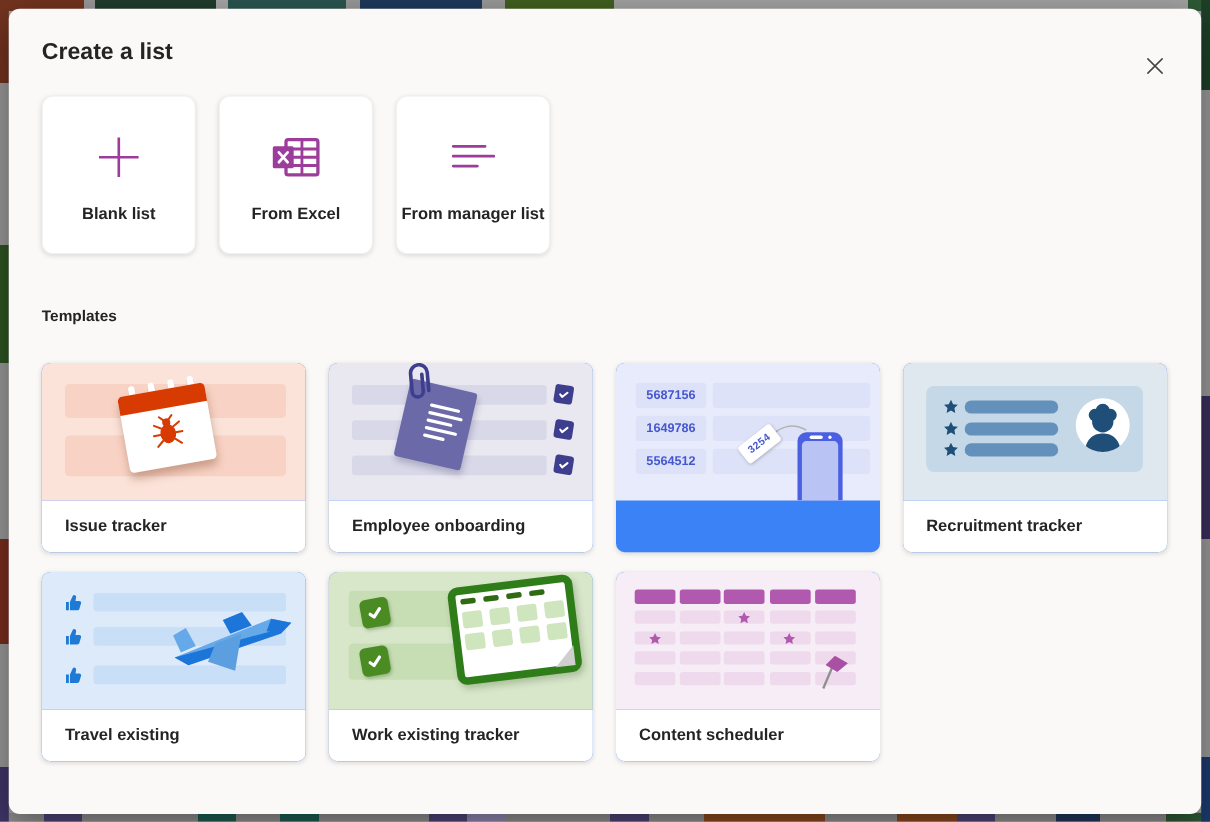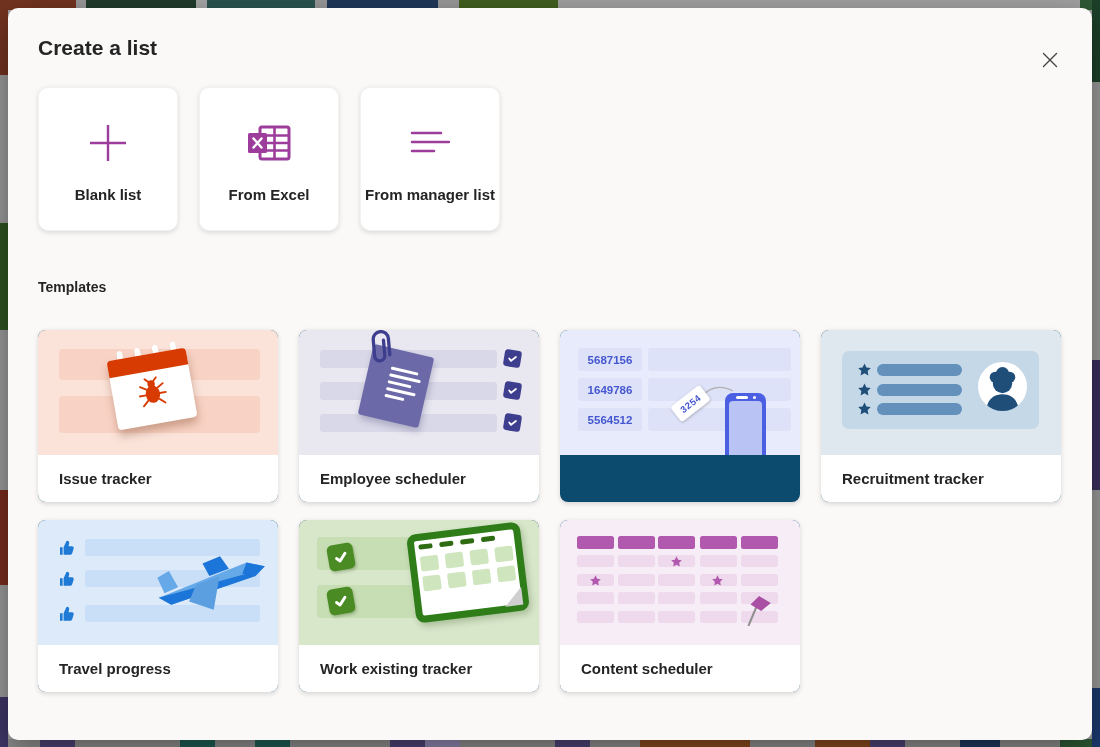--- a/index.html
+++ b/index.html
@@ -32,21 +32,21 @@
   .opt-card { width:140px; height:144px; background:#fff; border-radius:10px;
     border:1px solid rgba(0,0,0,.05); box-shadow:0 1.5px 5px rgba(0,0,0,.12);
     display:flex; flex-direction:column; align-items:center; cursor:pointer; }
   .opt-icon { height:44px; margin-top:33px; display:flex; align-items:center; justify-content:center; }
   .opt-label { margin-top:21px; font-size:15px; font-weight:600; color:#242424; }
 
   
   .tpl-heading { position:absolute; left:30px; top:271px; font-size:14px; font-weight:600; }
   .tpl-grid { position:absolute; left:30px; top:322px; display:grid;
     grid-template-columns:repeat(4,240px); column-gap:21px; row-gap:18px; }
-  .tpl-card { width:240px; height:172px; background:#0c4a6e; border-radius:8px; overflow:hidden;
+  .tpl-card { width:240px; height:172px; background:#3b82f6; border-radius:8px; overflow:hidden;
     box-shadow:0 1.5px 5px rgba(0,0,0,.14); cursor:pointer; position:relative; }
   .preview { position:relative; width:240px; height:125px; overflow:hidden; }
   .tpl-label { height:47px; display:flex; align-items:center; padding-left:21px;
     font-size:15px; font-weight:600; color:#242424; background:#fff; }
   .abs { position:absolute; }
 
   
   .p-issue { background:#fbe3d9; }
   .p-issue .bar { left:21px; width:201px; background:#f8d2c4; border-radius:4px; }
   .cal { left:74px; top:24px; width:80px; height:70px; transform:rotate(-10deg);
@@ -219,21 +219,21 @@
           <div class="clip-line" style="top:18px;width:28px;"></div>
           <div class="clip-line" style="top:25px;width:32px;"></div>
           <div class="clip-line" style="top:32px;width:24px;"></div>
           <div class="clip-line" style="top:39px;width:30px;"></div>
           <div class="clip-line" style="top:46px;width:20px;"></div>
           <svg width="26" height="38" viewBox="0 0 20 30" style="position:absolute;left:-7px;top:-16px;transform:rotate(-18deg);">
             <path d="M14 9 v12 a4 4 0 0 1 -8 0 V8 a6 6 0 0 1 12 0 v13" stroke="#3e3e8f" stroke-width="2.6" fill="none" stroke-linecap="round"></path>
           </svg>
         </div>
       </div>
-      <div class="tpl-label">Employee scheduler</div>
+      <div class="tpl-label">Employee onboarding</div>
     </div>
 
 
     <div class="tpl-card">
       <div class="preview p-asset">
         <div class="abs as-box as-id" style="top:18px;">5687156</div>
         <div class="abs as-box as-row" style="top:18px;"></div>
         <div class="abs as-box as-id" style="top:48px;">1649786</div>
         <div class="abs as-box as-row" style="top:48px;"></div>
         <div class="abs as-box as-id" style="top:78px;">5564512</div>
@@ -294,21 +294,21 @@
           </svg>
         <svg class="abs plane" viewBox="0 0 122 66">
           <polygon points="60,24 80,18 72,5 54,11" fill="#1c75d8"></polygon>
           <polygon points="14,38 28,33 20,16 8,22" fill="#66a9e8"></polygon>
           <path d="M8 42 L98 13 L116 18 L106 27 L20 50 Z" fill="#66a9e8"></path>
           <polygon points="8,42 20,50 106,27 99,24" fill="#1c75d8"></polygon>
           <polygon points="98,13 116,18 106,27 93,24" fill="#1c75d8"></polygon>
           <polygon points="46,32 70,25 62,58 38,48" fill="#5b9fe0"></polygon>
         </svg>
       </div>
-      <div class="tpl-label">Travel progress</div>
+      <div class="tpl-label">Travel existing</div>
     </div>
 
     <div class="tpl-card">
       <div class="preview p-work">
         <div class="abs wk-bar" style="top:17px;"></div>
         <div class="abs wk-bar" style="top:65px;"></div>
         <div class="abs wk-chk" style="top:24px;">
             <svg width="16" height="16" viewBox="0 0 12 12">
               <path d="M2.5 6.5l2.3 2.3 4.6-5" stroke="#fff" stroke-width="2.2" fill="none" stroke-linecap="round" stroke-linejoin="round"></path>
             </svg>

